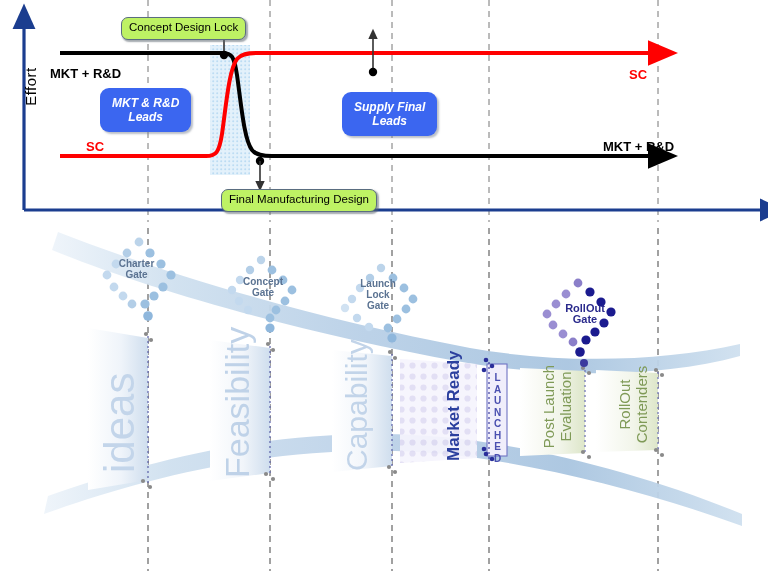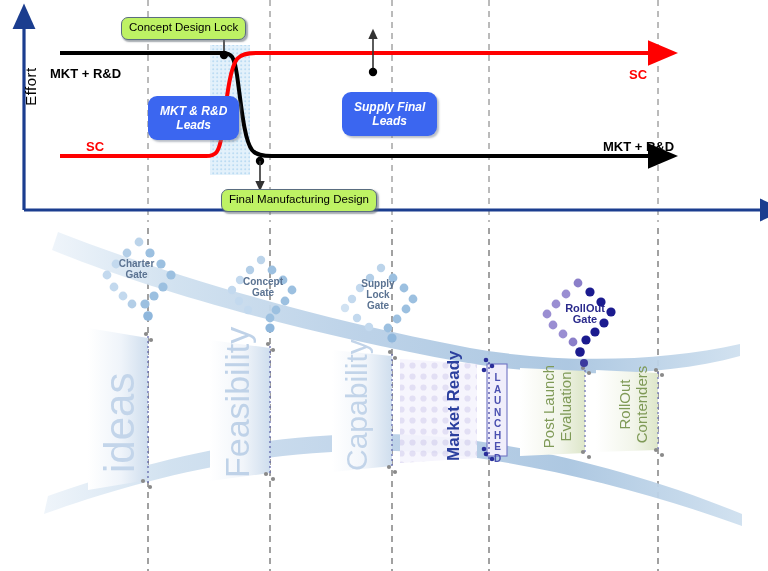--- a/index.html
+++ b/index.html
@@ -130,21 +130,21 @@
         <circle cx="260" cy="161" r="4.2" fill="#000000"></circle>
         <line x1="260" y1="161" x2="260" y2="184" stroke="#333333" stroke-width="1.6" marker-end="url(#arrT)"></line>
       </g>
     </svg>
 
     <div id="efforttxt">Effort</div>
 
     <div class="callout" style="left:121px; top:17px;">Concept Design Lock</div>
     <div class="callout" style="left:221px; top:189px;">Final Manufacturing Design</div>
 
-    <div class="bluebox" style="left:100px; top:96px;margin-left:48px;">
+    <div class="bluebox" style="left:100px; top:88px;">
       <span>MKT &amp; R&amp;D</span><br>
       <span>Leads</span>
     </div>
     <div class="bluebox" style="left:342px; top:92px;">
       <span>Supply Final</span><br>
       <span>Leads</span>
     </div>
 
     <div class="axlabel" style="left:50px; top:66px;">MKT + R&amp;D</div>
     <div class="axlabel red" style="left:86px; top:139px;">SC</div>
@@ -326,21 +326,21 @@
 
     <div class="gate-label" style="left:99px; top:30px; width:75px;">
       <div>Charter</div>
       <div>Gate</div>
     </div>
     <div class="gate-label" style="left:223px; top:48px; width:80px;">
       <div>Concept</div>
       <div>Gate</div>
     </div>
     <div class="gate-label" style="left:338px; top:50px; width:80px;">
-      <div>Supply</div>
+      <div>Launch</div>
       <div>Lock</div>
       <div>Gate</div>
     </div>
     <div class="gate-label dark" style="left:545px; top:75px; width:80px; font-size:11px;">
       <div>RollOut</div>
       <div>Gate</div>
     </div>
 
     <div class="vlabel stage-ideas" style="left:96px; top:245px;">ideas</div>
     <div class="vlabel stage-feas" style="left:218px; top:250px;">Feasibility</div>

